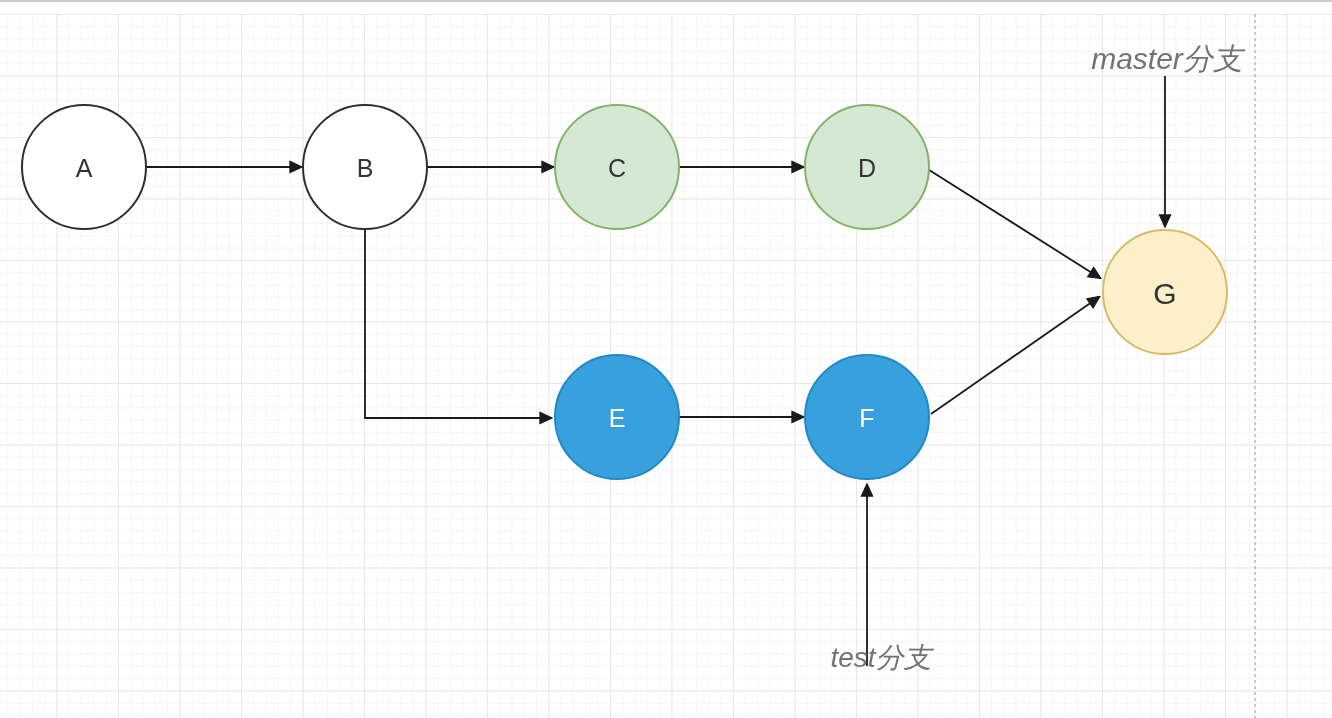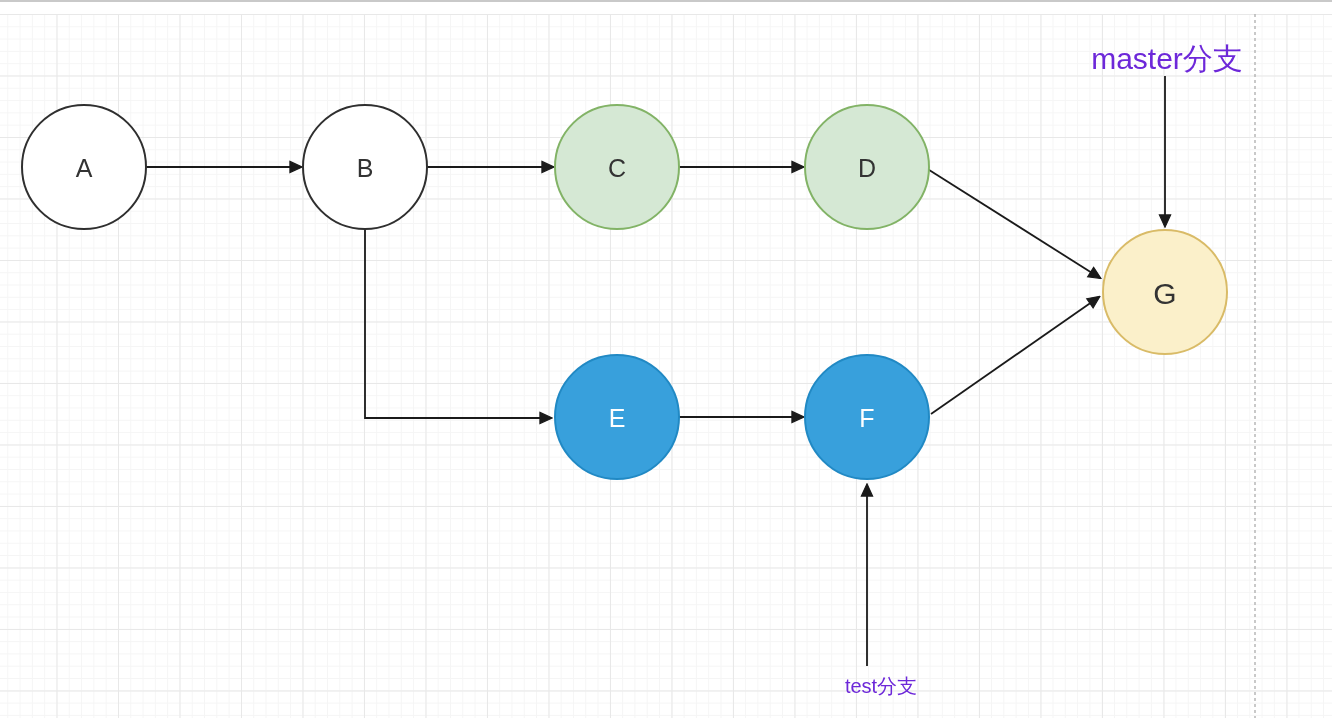--- a/index.html
+++ b/index.html
@@ -35,25 +35,26 @@
     background-position: -5px 0px, 0px 0px, -5px 0px, 0px 0px;
   }
   svg#diagram-svg {
     position: absolute;
     left: 0; top: 0;
     display: block;
   }
   .branch-label {
     position: absolute;
     transform: translate(-50%, -50%);
-    color: #6d28d9;
+    color: #737373;
     white-space: nowrap;
     line-height: 1.1;
     cursor: default;
     user-select: none;
+    font-style: italic;
   }
   svg text {
     font-family: "Liberation Sans", sans-serif;
     user-select: none;
   }
 </style>
 </head>
 <body>
 
 <div class="viewport">
@@ -105,14 +106,14 @@
         <g>
           <circle cx="1165" cy="292" r="62" fill="#fbf0ca" stroke="#d9bb67" stroke-width="2"></circle>
           <text x="1165" y="293" fill="#333333" font-size="30" text-anchor="middle" dominant-baseline="central">G</text>
         </g>
       </g>
     <line id="page-boundary" x1="1255" x2="1255" y1="14" y2="718" stroke="#b3b3b3" stroke-width="1.4" stroke-dasharray="3 3"></line>
   </svg>
 
   <div class="branch-label" style="left: 1167px; top: 58px; font-size: 30px;">master分支</div>
 
-  <div class="branch-label" style="left: 881px; top: 686px; font-size: 20px;">test分支</div>
+  <div class="branch-label" style="left: 881px; top: 658px; font-size: 28px;">test分支</div>
 </div>
 
 </body></html>

